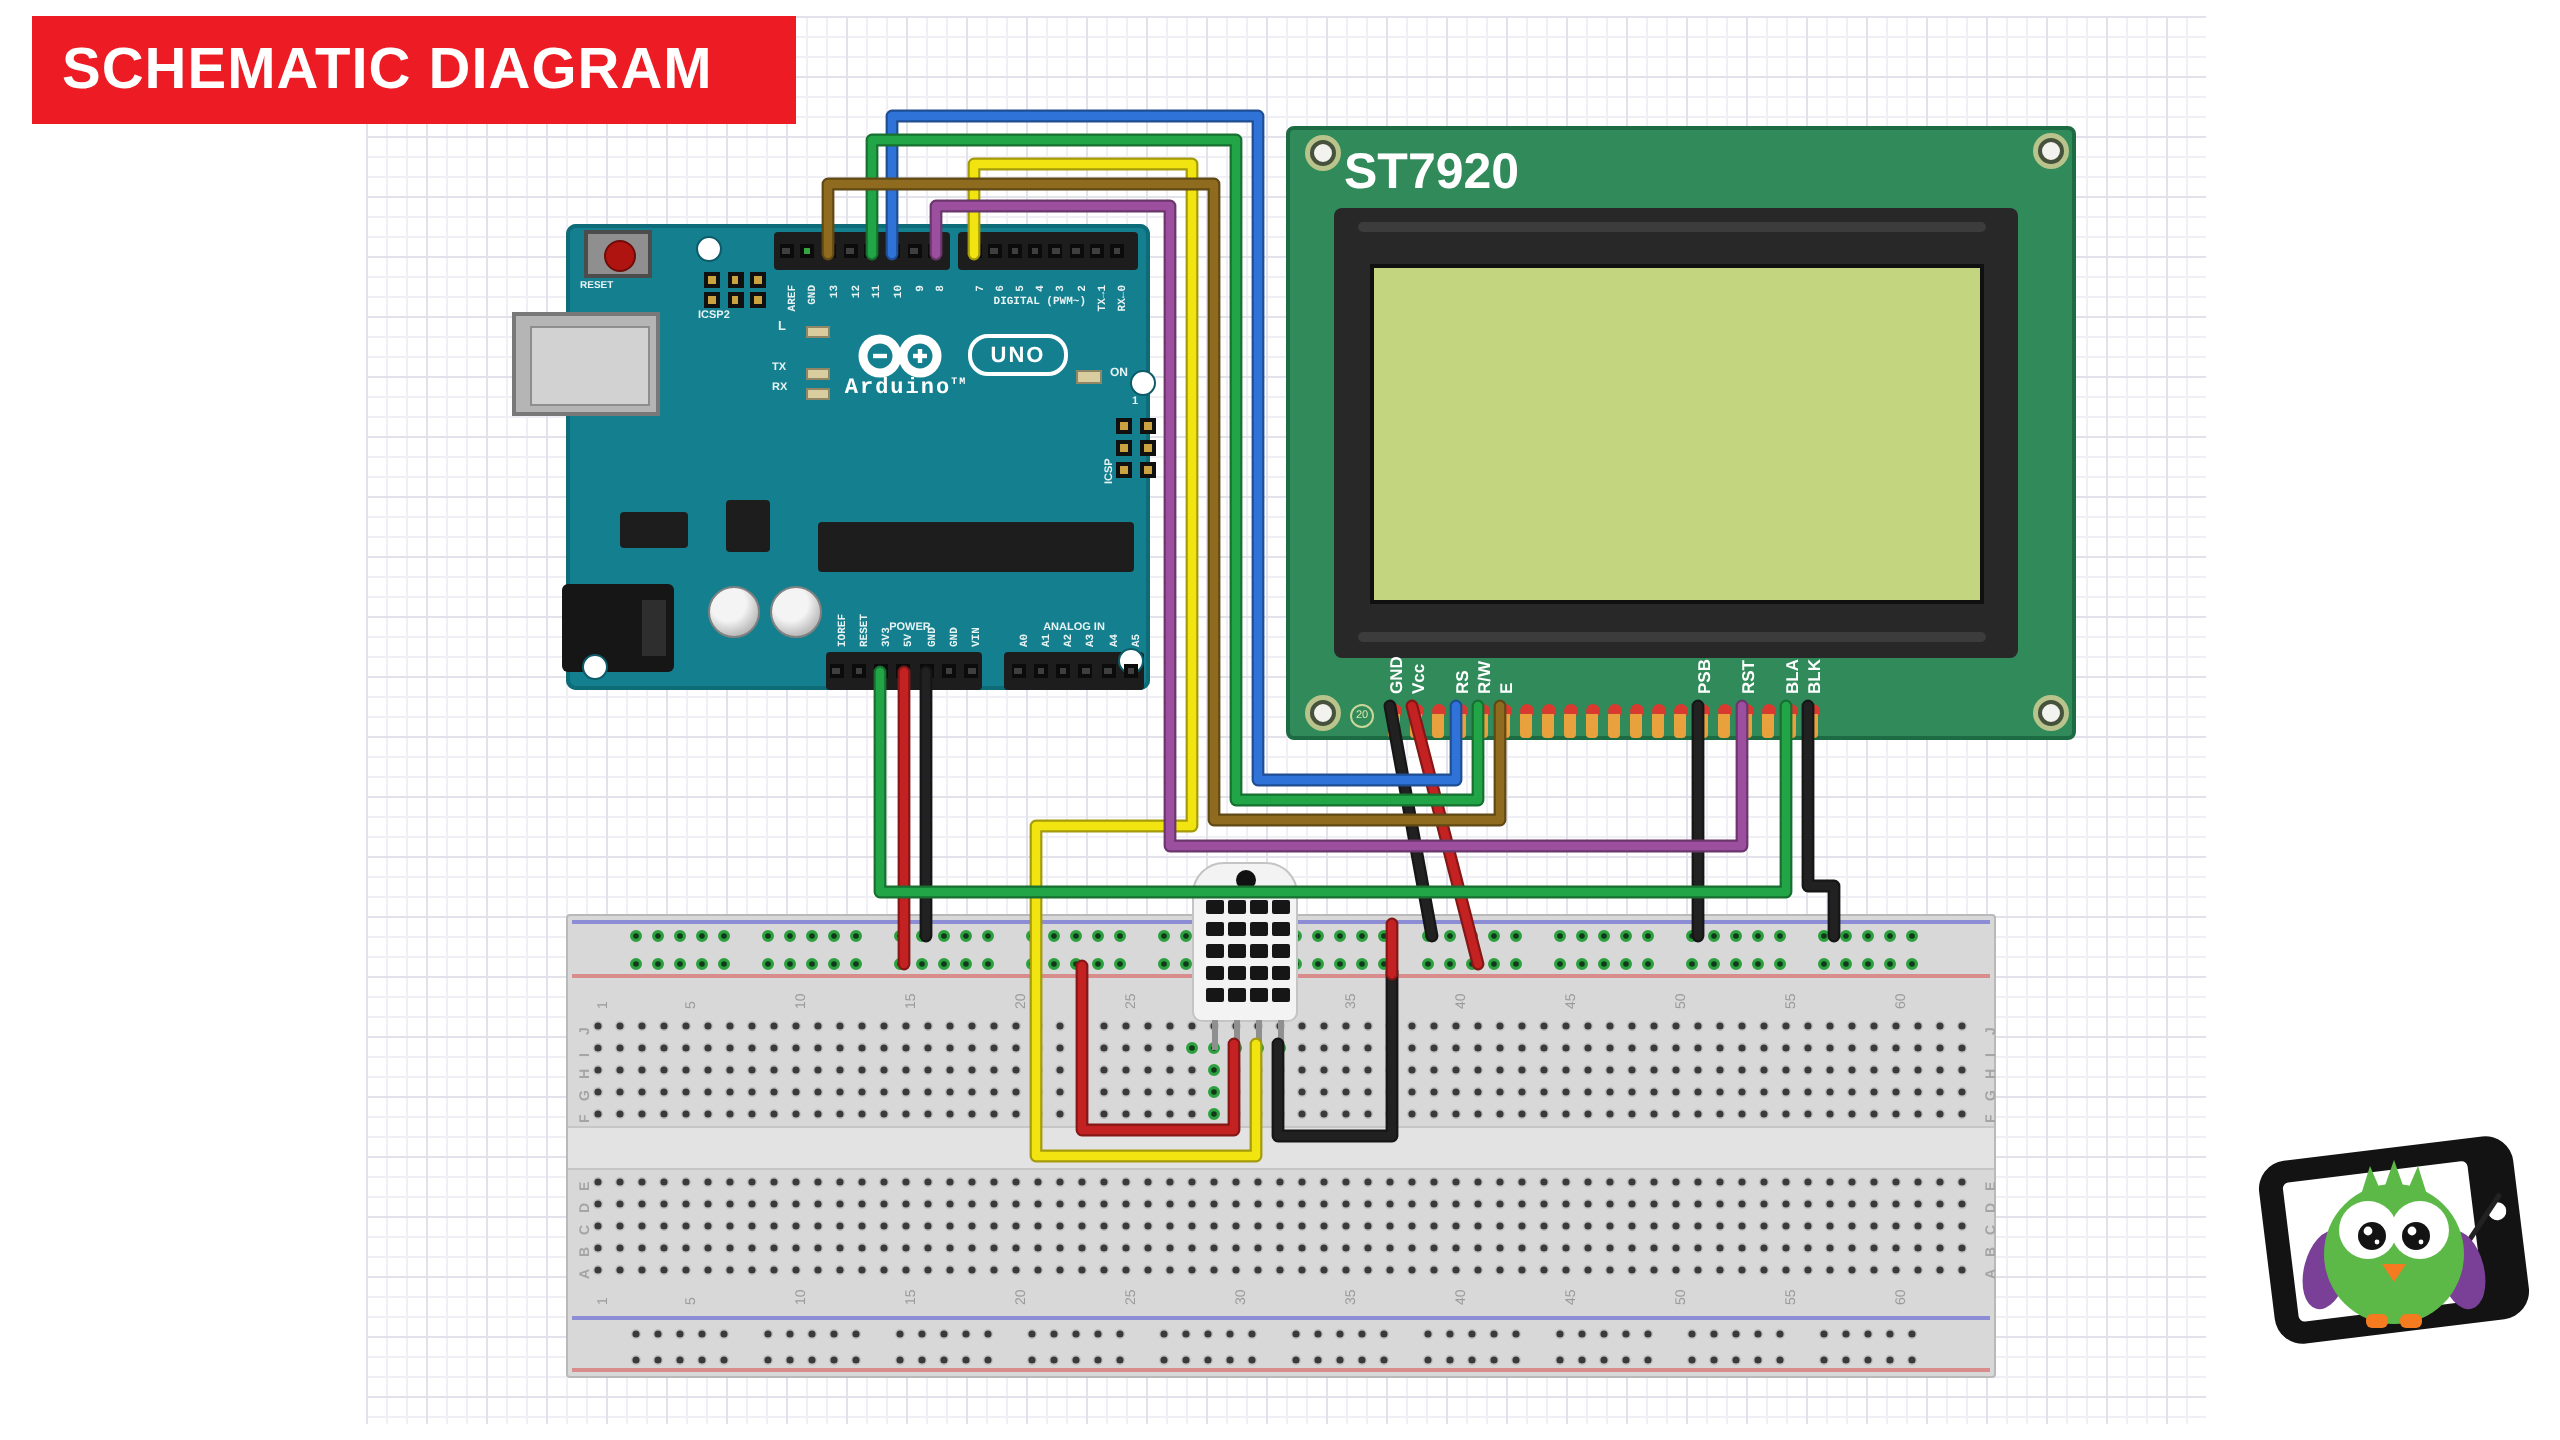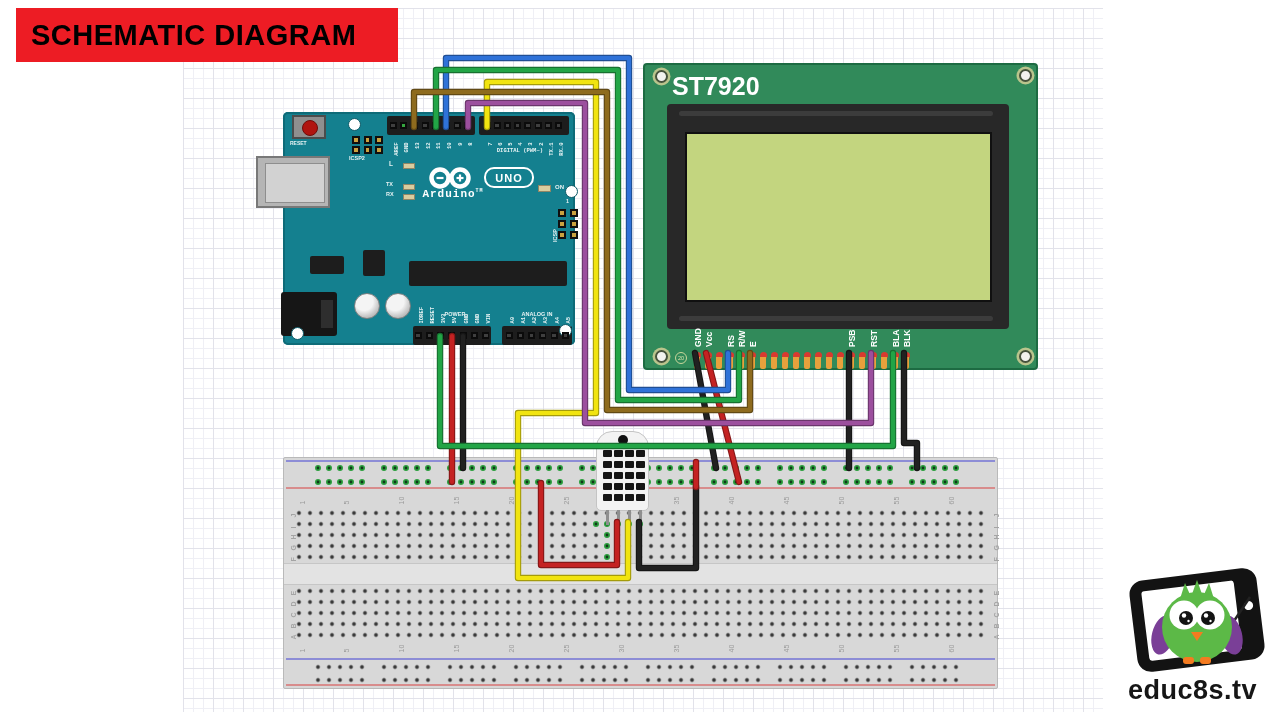--- a/index.html
+++ b/index.html
@@ -10,21 +10,21 @@
   .grid{position:absolute;left:183px;top:8px;width:920px;height:704px;z-index:0;
     background-image:
       linear-gradient(to right,#e2e2ea 1px,transparent 1px),
       linear-gradient(to bottom,#e2e2ea 1px,transparent 1px),
       linear-gradient(to right,#efeff5 1px,transparent 1px),
       linear-gradient(to bottom,#efeff5 1px,transparent 1px);
     background-size:30px 30px,30px 30px,10px 10px,10px 10px;}
   
   .banner{position:absolute;left:16px;top:8px;width:382px;height:54px;z-index:6;
     display:flex;align-items:center;padding-left:15px;box-sizing:border-box;}
-  .banner span{color:#000000;font-size:29px;font-weight:800;letter-spacing:.5px;}
+  .banner span{color:#ffffff;font-size:29px;font-weight:800;letter-spacing:.5px;}
   
   .breadboard{position:absolute;left:283px;top:457px;width:715px;height:232px;z-index:1;
     background:#d8d8d8;border:1px solid #b9b9b9;border-radius:2px;box-sizing:border-box;}
   .bb-line{position:absolute;left:2px;right:2px;height:2px;}
   .bb-blue{background:#8d8dd6;} .bb-red{background:#d88c8c;}
   .bb-channel{position:absolute;left:0;top:105px;width:100%;height:22px;background:#e3e3e3;
     border-top:1px solid #c6c6c6;border-bottom:1px solid #c6c6c6;box-sizing:border-box;}
   .bb-svg{position:absolute;left:0;top:0;}
   
   .arduino{position:absolute;left:283px;top:112px;width:292px;height:233px;z-index:2;
@@ -1283,16 +1283,15 @@
       <circle cx="86" cy="73" r="7" fill="#131313"></circle>
       <circle cx="108" cy="73" r="7" fill="#131313"></circle>
       <circle cx="84" cy="70.5" r="2.2" fill="#fff"></circle>
       <circle cx="106" cy="70.5" r="2.2" fill="#fff"></circle>
       <circle cx="88.5" cy="76" r="1.2" fill="#fff"></circle>
       <circle cx="110.5" cy="76" r="1.2" fill="#fff"></circle>
       <polygon points="91,87 103,87 97,96" fill="#f47b20"></polygon>
       <rect x="83" y="112" width="11" height="7" rx="3" fill="#f47b20"></rect>
       <rect x="100" y="112" width="11" height="7" rx="3" fill="#f47b20"></rect>
     </svg>
-    <div class="logo-text">educ8s.tv</div>
   </div>
 
 </div>
 
 </body></html>

